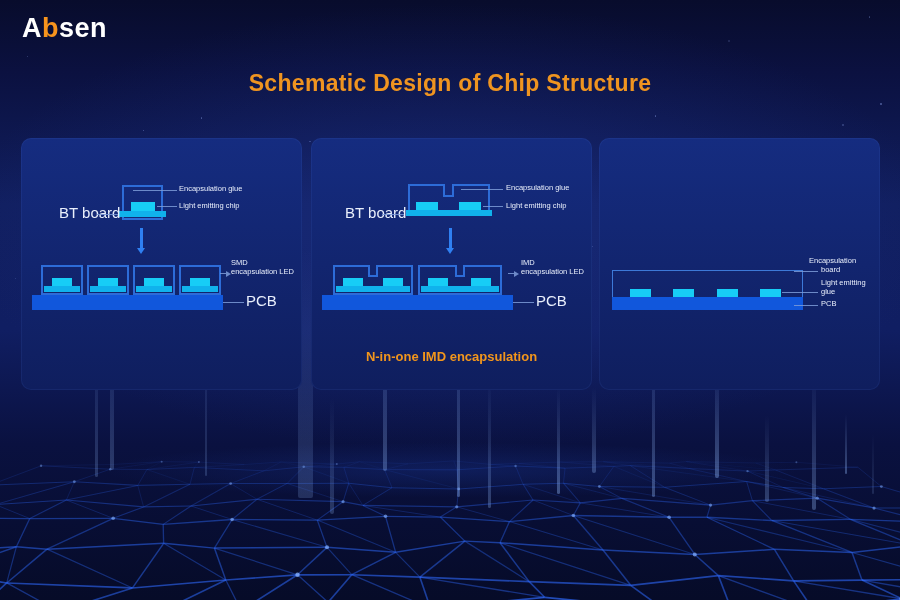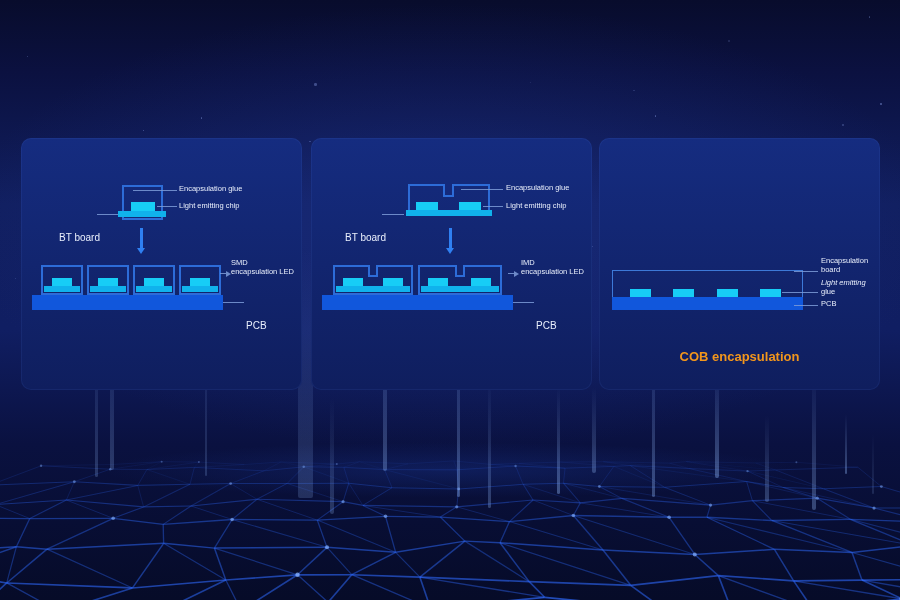--- a/index.html
+++ b/index.html
@@ -29,21 +29,21 @@
   .panel { position:absolute; top:138px; width:281px; height:252px; border-radius:10px;
            background:linear-gradient(180deg,#152c80 0%, #0f1e5e 100%);
            box-shadow:0 0 0 1px rgba(90,130,230,.10) inset; }
   #panel-smd { left:21px; } #panel-imd { left:311px; } #panel-cob { left:599px; }
 
   .caption { position:absolute; left:0; top:211px; width:100%; text-align:center;
              color:#f2961c; font-size:13px; font-weight:bold; }
 
   .lbl { position:absolute; color:#e9effc; font-size:8px; line-height:9px; white-space:nowrap; }
   .lbl-sm { font-size:7.5px; line-height:8.5px; }
-  .lbl-md { font-size:10px;margin-top:25px; }
+  .lbl-md { font-size:15px; }
   .leader { position:absolute; height:1px; background:#7d9bd8; opacity:.85; }
   .leadarrow::after { content:""; position:absolute; right:-5px; top:-2.5px;
       border-top:3px solid transparent; border-bottom:3px solid transparent;
       border-left:5px solid #7d9bd8; }
 
   .box  { position:absolute; border:2px solid #2d6cd8; }
   .thinbox { position:absolute; border:1px solid #3d79d8; }
   .chip { position:absolute; background:#17cdf6; }
   .base { position:absolute; background:#10b2ec; }
   .pcb  { position:absolute; background:#1157dc; }
@@ -462,21 +462,23 @@
       <div class="star" style="height: 1.5px; width: 1.5px; left: 47.841px; top: 182.612px; opacity: 0.33;"></div>
       <div class="star" style="height: 1.5px; width: 1.5px; left: 633.372px; top: 89.772px; opacity: 0.2;"></div>
       <div class="star" style="height: 1.5px; width: 1.5px; left: 309.38px; top: 140.991px; opacity: 0.3;"></div>
       <div class="star" style="height: 1.5px; width: 1.5px; left: 728.01px; top: 40.035px; opacity: 0.18;"></div>
       <div class="star" style="height: 1.5px; width: 1.5px; left: 788.521px; top: 334.228px; opacity: 0.41;"></div>
       <div class="star" style="height: 1.5px; width: 1.5px; left: 163.321px; top: 259.313px; opacity: 0.3;"></div>
       <div class="star" style="height: 1.5px; width: 1.5px; left: 837.489px; top: 162px; opacity: 0.23;"></div>
       <div class="star" style="height: 1.5px; width: 1.5px; left: 803.566px; top: 225.862px; opacity: 0.17;"></div>
     </div>
 
-
+  <div id="logo"><span>A</span><span class="accent">b</span><span>sen</span></div>
+
+  <div id="title">Schematic Design of Chip Structure</div>
 
   <div class="panel" id="panel-smd">
 
     <div class="box" style="left:101px; top:47px; width:41px; height:35px;"></div>
     <div class="base" style="left:97px;  top:73px; width:48px; height:6px;"></div>
     <div class="chip" style="left:110px; top:64px; width:24px; height:9px;"></div>
 
     <div class="leader" style="left:112px; top:52px; width:44px;"></div>
     <div class="lbl lbl-sm" style="left:158px; top:47px;">Encapsulation glue</div>
 
@@ -548,37 +550,37 @@
     <div class="notch notch-bot" style="left:144px; top:127px; width:10px; height:12px;"></div>
     <div class="pcb" style="left:11px; top:157px; width:191px; height:15px;"></div>
 
     <div class="lbl lbl-sm" style="left:210px; top:121px;">IMD</div>
     <div class="lbl lbl-sm" style="left:210px; top:130px;">encapsulation LED</div>
     <div class="leader leadarrow" style="left:197px; top:135px; width:6px;"></div>
 
     <div class="lbl lbl-md" style="left:225px; top:158px;">PCB</div>
     <div class="leader" style="left:202px; top:164px; width:21px;"></div>
 
+    <div class="caption">N-in-one IMD encapsulation</div>
   </div>
 
   <div class="panel" id="panel-cob">
     <div class="thinbox" style="left:13px; top:132px; width:191px; height:39px;"></div>
     <div class="chip" style="left:31px;  top:151px; width:21px; height:8px;"></div>
     <div class="chip" style="left:74px;  top:151px; width:21px; height:8px;"></div>
     <div class="chip" style="left:118px; top:151px; width:21px; height:8px;"></div>
     <div class="chip" style="left:161px; top:151px; width:21px; height:8px;"></div>
     <div class="pcb" style="left:13px; top:159px; width:191px; height:13px;"></div>
 
-    <div class="lbl lbl-sm" style="left:222px; top:119px;">Encapsulation</div>
+    <div class="lbl lbl-sm" style="left:210px; top:119px;">Encapsulation</div>
     <div class="lbl lbl-sm" style="left:222px; top:128px;">board</div>
     <div class="leader" style="left:195px; top:133px; width:24px;"></div>
 
-    <div class="lbl lbl-sm" style="left:222px; top:141px;font-style:italic;">Light emitting</div>
+    <div class="lbl lbl-sm" style="left:222px; top:141px;">Light emitting</div>
     <div class="lbl lbl-sm" style="left:222px; top:150px;">glue</div>
     <div class="leader" style="left:183px; top:154px; width:36px;"></div>
 
     <div class="lbl lbl-sm" style="left:222px; top:162px;">PCB</div>
     <div class="leader" style="left:195px; top:167px; width:24px;"></div>
 
-    <div class="caption">COB encapsulation</div>
   </div>
 
 </div>
 
 </body></html>

